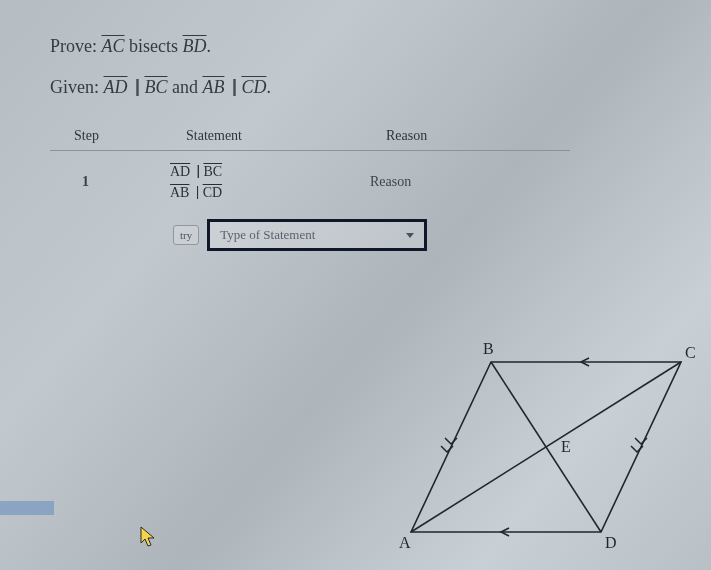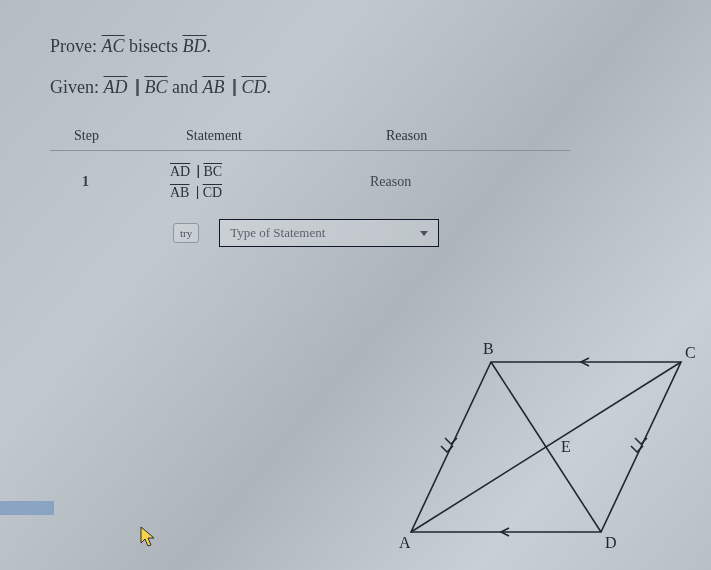--- a/index.html
+++ b/index.html
@@ -26,32 +26,32 @@
   .proof-table { margin-top: 30px; width: 520px; }
   .thead { display: flex; font-weight: normal; font-size: 14px; color: #2f353e; padding-bottom: 6px; }
   .col-step { width: 120px; padding-left: 24px; }
   .col-stmt { width: 200px; margin-left: 16px; }
   .col-reason { width: 180px; }
   .trow { display: flex; align-items: center; border-top: 1px solid #8a929a; padding: 10px 0; font-size: 14px; }
   .step-num { width: 120px; padding-left: 32px; font-weight: bold; color: #3a4049; }
   .stmt-cell { width: 200px; line-height: 1.5; }
   .stmt-cell .ov { text-decoration: overline; }
   .reason-cell { width: 180px; color: #3e4650; }
-  .input-row { display: flex; align-items: center; gap: 20px; margin: 6px 0 0 88px; padding-left: 35px; }
+  .input-row { display: flex; align-items: center; gap: 8px; margin: 6px 0 0 88px; padding-left: 35px; }
   .try-btn {
     border: 1px solid #8f97a0;
     background: rgba(255,255,255,0.15);
     font-size: 11px;
     padding: 3px 6px;
     border-radius: 3px;
     color: #4a525c;
     cursor: pointer;
   }
   .type-select {
-    border: 1px solid #0f172a;
+    border: 3px solid #0f172a;
     background: rgba(255,255,255,0.2);
     font-size: 13px;
     padding: 5px 10px;
     width: 220px;
     color: #5a626c;
     display: flex;
     justify-content: space-between;
     align-items: center;
     cursor: pointer;
   }

